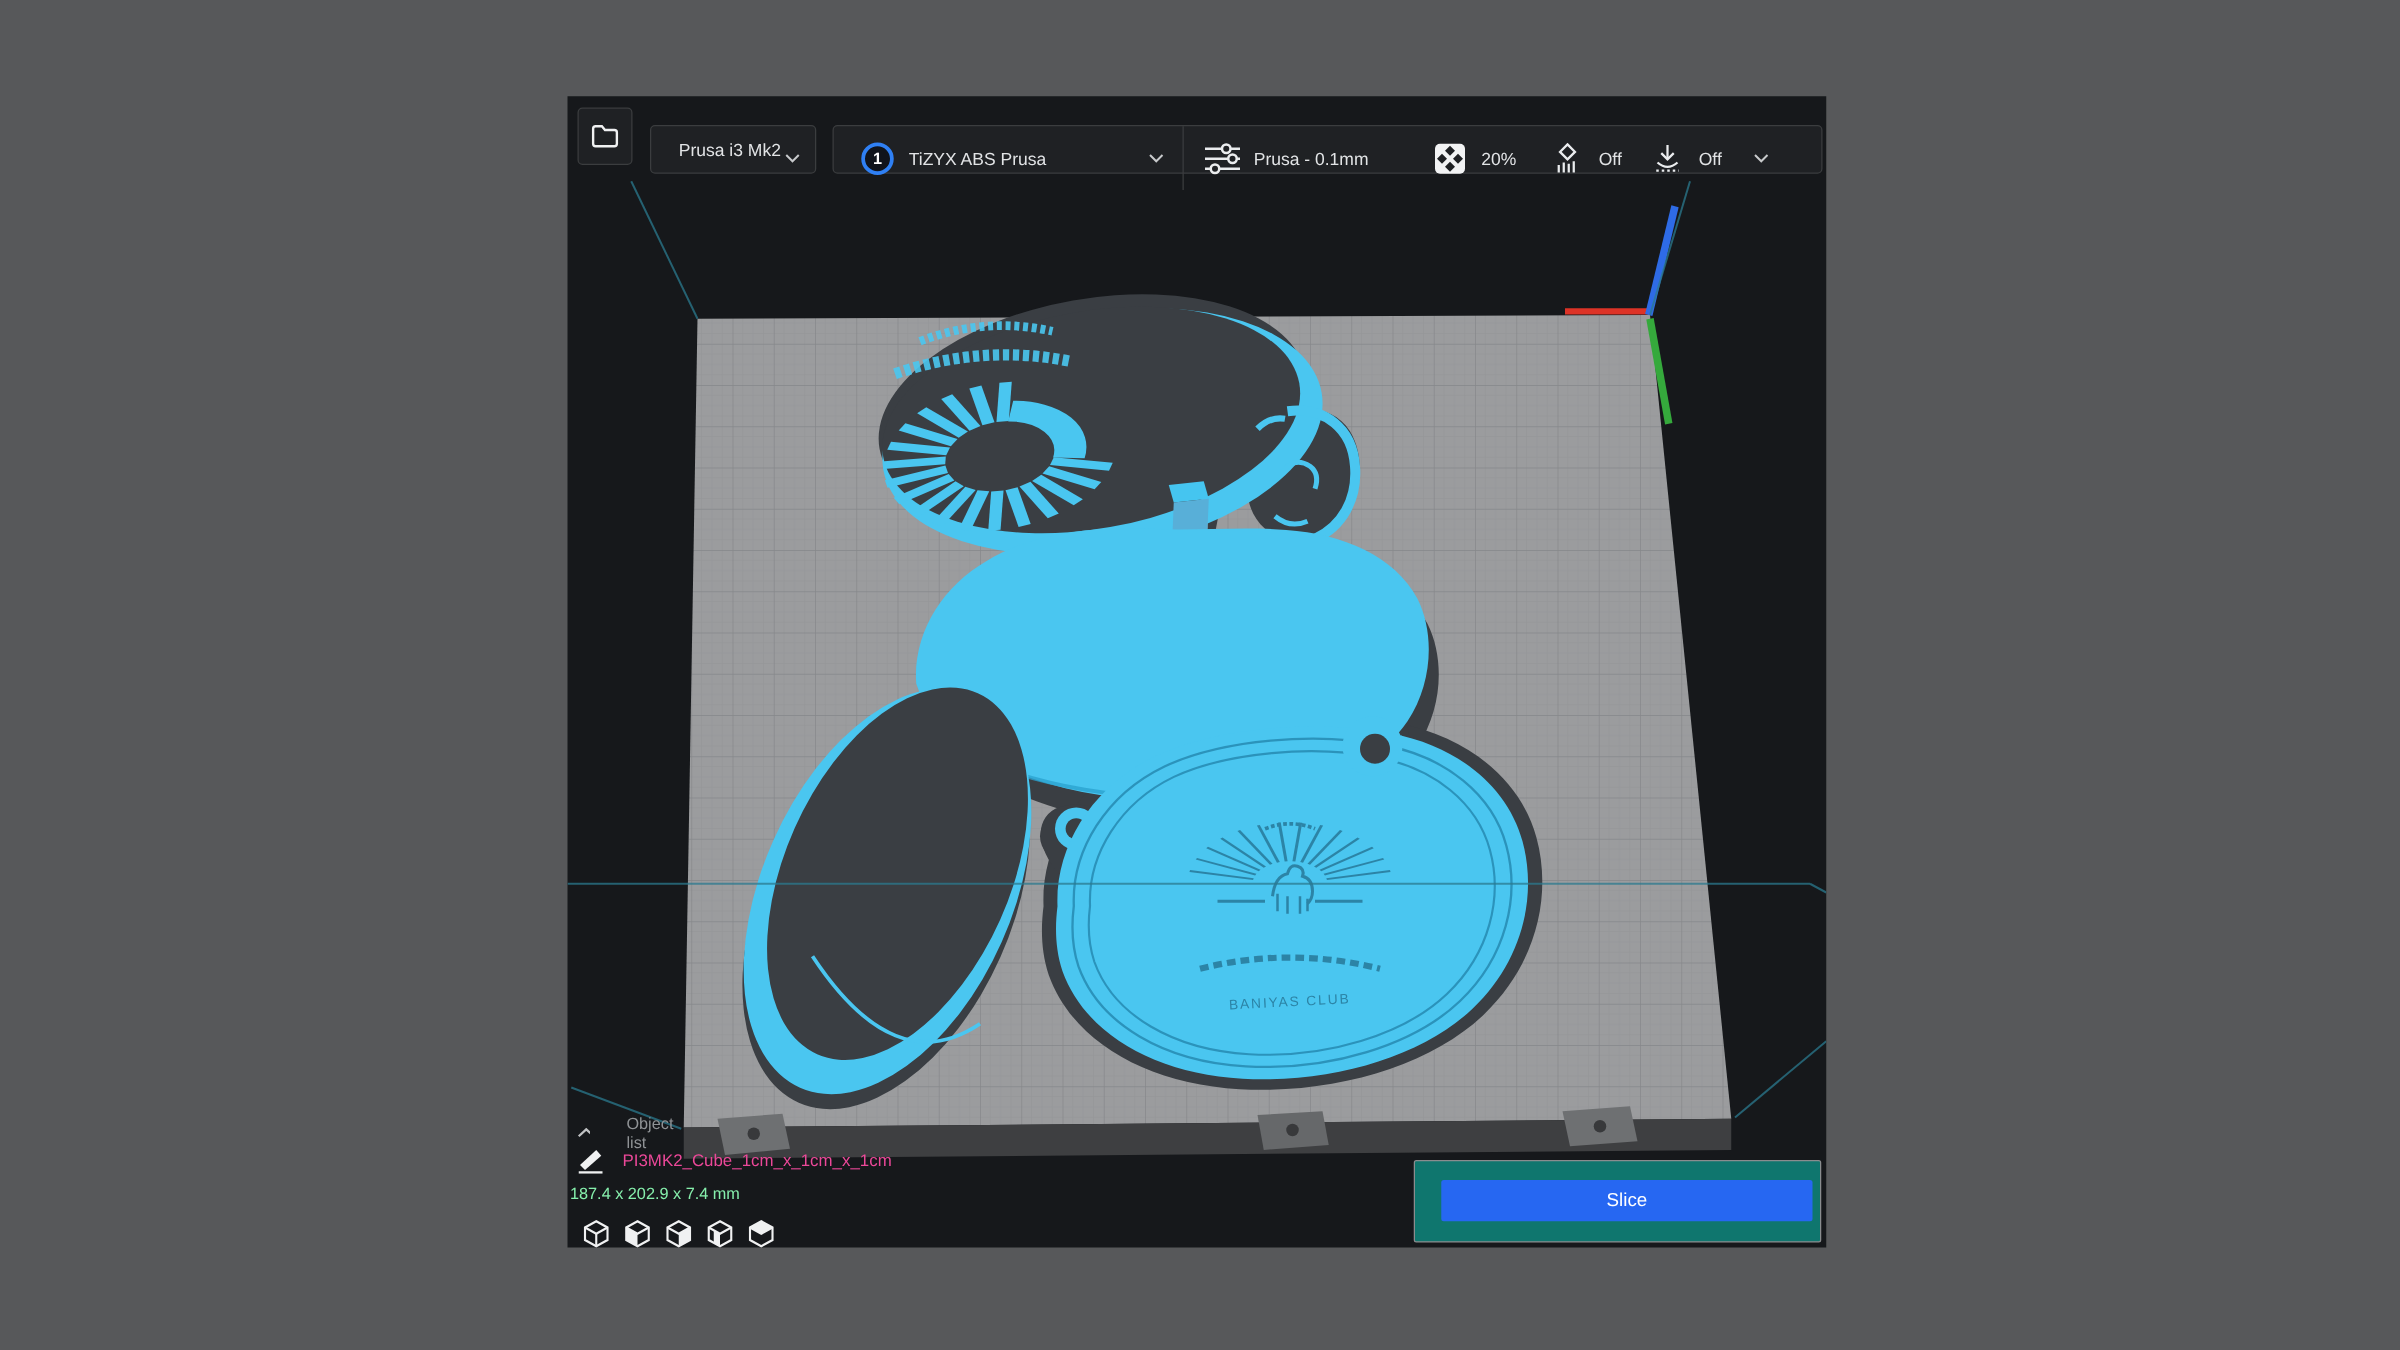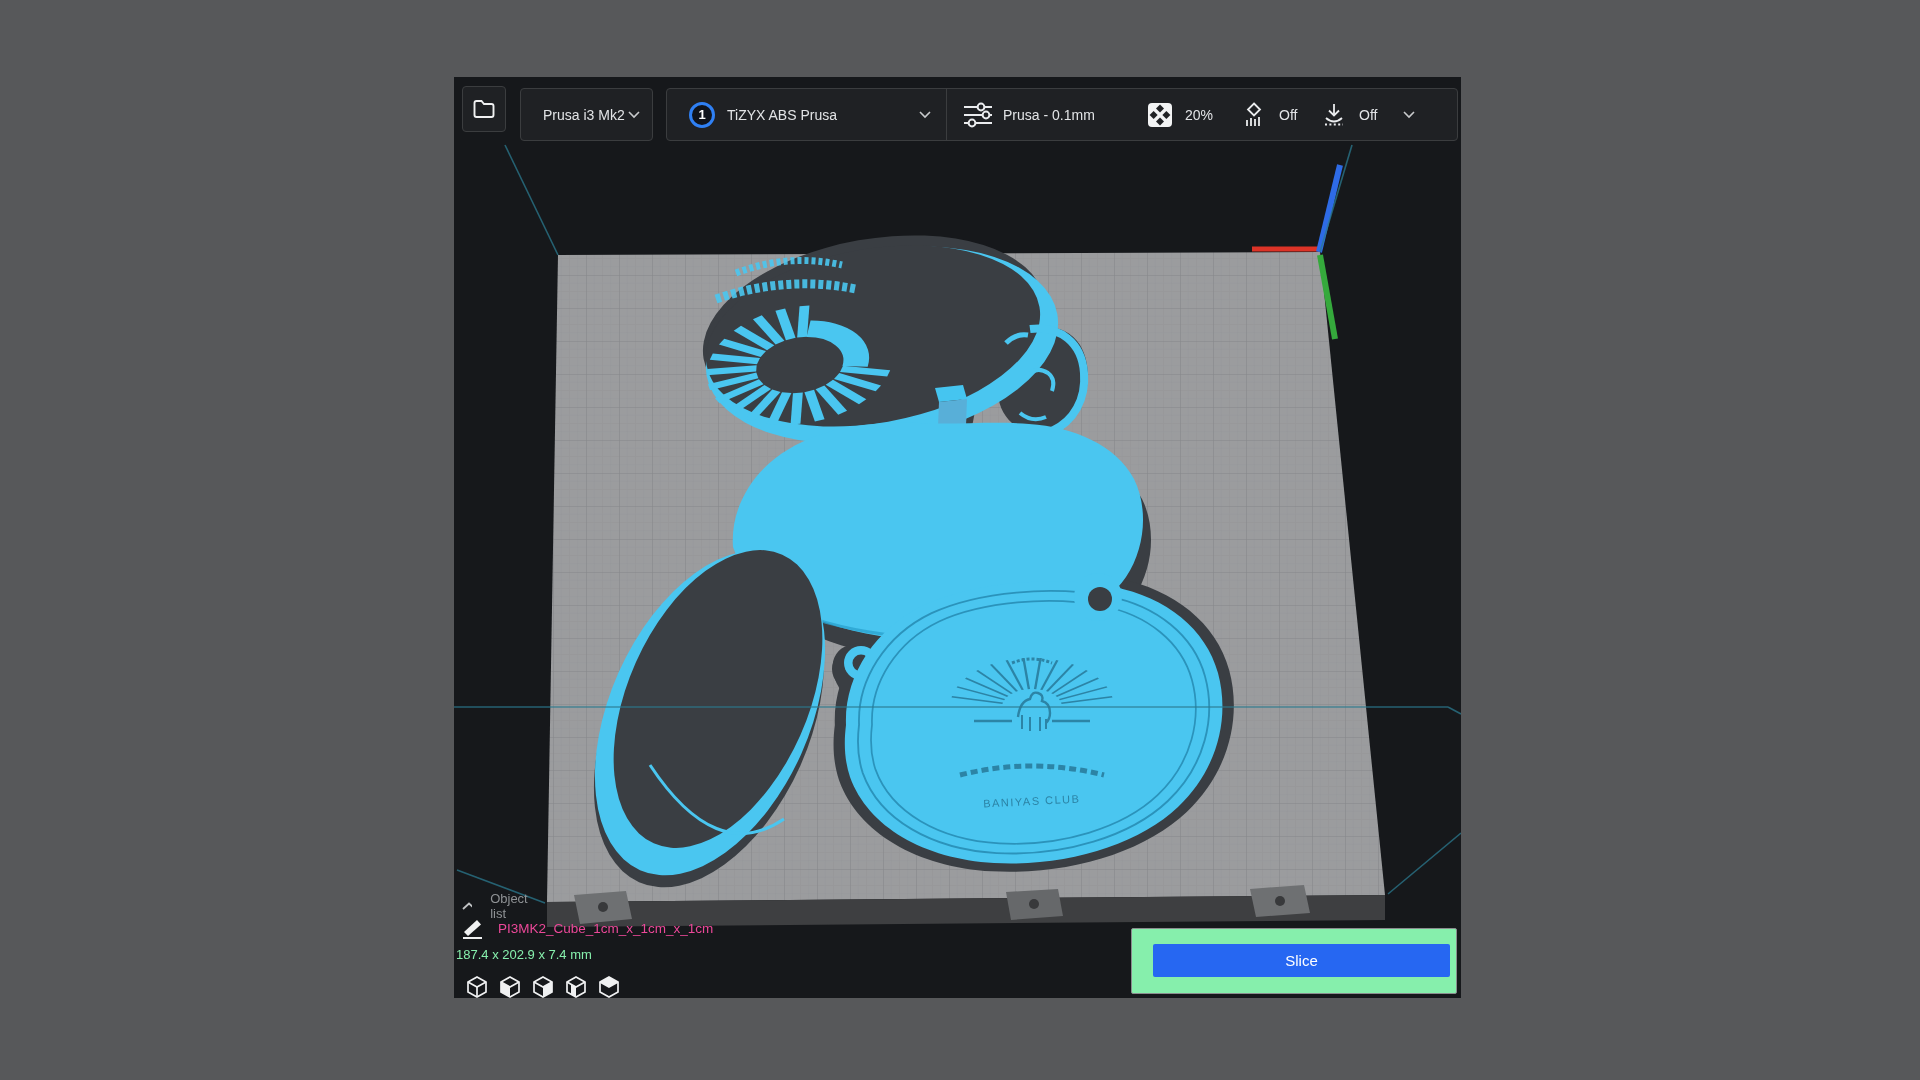--- a/index.html
+++ b/index.html
@@ -1,40 +1,40 @@
 <!DOCTYPE html>
 <html><head>
 <meta charset="utf-8">
 <style>
   html,body{margin:0;padding:0;width:1920px;height:1080px;background:#57585A;
     font-family:"Liberation Sans",sans-serif;overflow:hidden;}
   .window{position:absolute;left:454px;top:77px;width:1007px;height:921px;background:#16181B;}
   .scene-svg{position:absolute;left:0;top:0;}
   
   .toolbar{position:absolute;left:0;top:0;width:1007px;height:67px;z-index:5;}
-  .tcard{position:absolute;top:11px;height:53px;background:#1F2124;border:1px solid #3B3D3F;
+  .tcard{position:absolute;top:23px;height:39px;background:#1F2124;border:1px solid #3B3D3F;
     border-radius:4px;box-sizing:border-box;display:flex;align-items:center;color:#E2E4E6;font-size:14px;}
   .btn-open{left:8px;width:44px;height:46px;top:9px;justify-content:center;cursor:pointer;}
   .card-machine{left:66px;width:133px;cursor:pointer;}
   .card-config{left:212px;width:792px;}
   .card-machine .label{margin-left:22px;}
   .card-machine .chev{position:absolute;right:12px;top:22px;}
   .cfg-item{position:absolute;top:0;height:51px;display:flex;align-items:center;}
   .divider{position:absolute;left:279px;top:0;width:1px;height:51px;background:#3B3D3F;}
   .badge{width:26px;height:26px;border-radius:50%;background:#10141C;border:3px solid #2F80F4;
     color:#FFF;font-size:13px;font-weight:bold;display:flex;align-items:center;justify-content:center;box-sizing:border-box;}
   
   .objlist{position:absolute;left:0;top:808px;z-index:6;color:#8F9295;font-size:13px;}
-  .objheader{position:absolute;left:8px;top:6px;display:flex;align-items:center;gap:18px;cursor:pointer;}
+  .objheader{position:absolute;left:8px;top:6px;display:flex;align-items:center;gap:29px;cursor:pointer;}
   .objrow{position:absolute;left:8px;top:32px;display:flex;align-items:center;gap:14px;color:#ec4899;font-size:13.5px;cursor:pointer;}
   .objdims{position:absolute;left:2px;top:62px;color:#86efac;font-size:13px;white-space:nowrap;}
   .viewbtns{position:absolute;left:10px;top:90px;display:flex;gap:7px;}
   .viewbtn{width:26px;height:26px;cursor:pointer;}
   
-  .slicepanel{position:absolute;left:677px;top:851px;width:326px;height:66px;background:#86efac;
+  .slicepanel{position:absolute;left:677px;top:851px;width:326px;height:66px;background:#0f766e;
     border:1px solid #8A8C8E;border-radius:2px;box-sizing:border-box;z-index:7;}
   .slicebtn{position:absolute;left:21px;top:15px;width:297px;height:33px;background:#2667F2;
     border:none;border-radius:2px;color:#FFFFFF;font-size:15px;font-family:"Liberation Sans",sans-serif;cursor:pointer;}
 </style>
 </head>
 <body>
 
 <div class="window">
 
   <svg class="scene-svg" width="1007" height="921" viewBox="0 0 1007 921">

